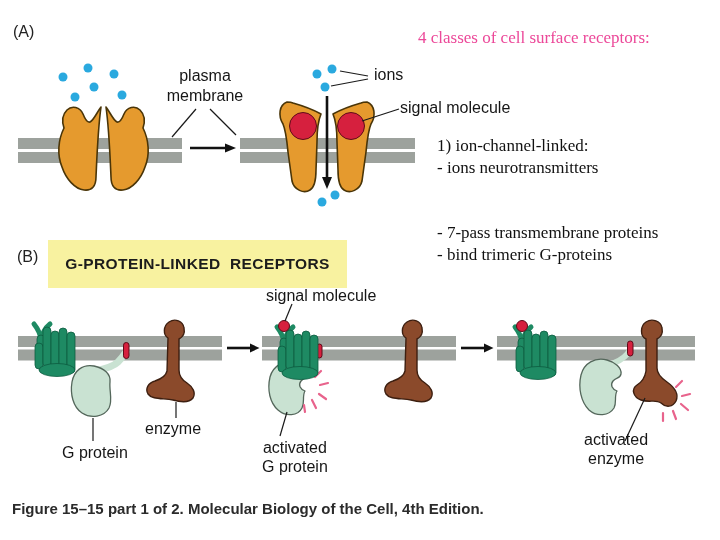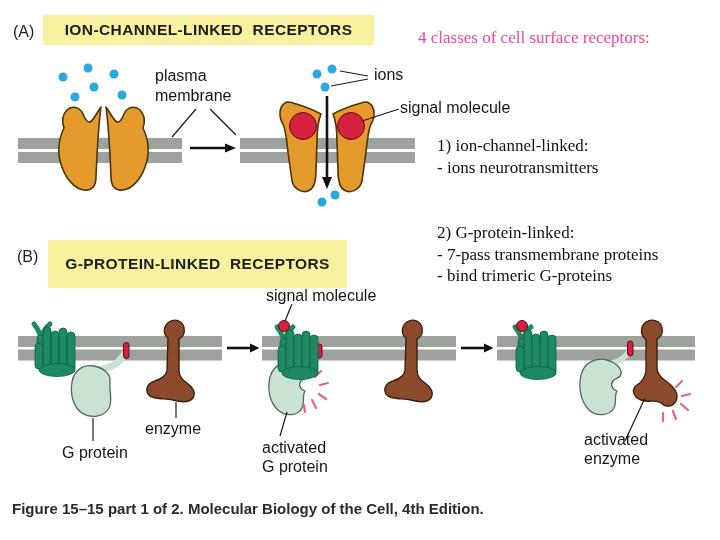--- a/index.html
+++ b/index.html
@@ -1,19 +1,19 @@
 <!DOCTYPE html>
 <html style="--yellow_highlight: #F8F2A0; --membrane_gray: #9DA29D; --channel_orange: #E59A2E; --ion_blue: #2AA9DF; --signal_red: #D6203E; --receptor_green: #1E8A63; --gprotein_pale: #C9E2D2; --enzyme_brown: #8B4A2B; --burst_pink: #E8638C; --text_dark: #1A1A1A;"><head>
 <meta charset="utf-8">
 <style>
   html,body{margin:0;padding:0;background:#fff;}
   #stage{position:relative;width:720px;height:540px;background:#ffffff;overflow:hidden;
          font-family:"Liberation Sans",sans-serif;color:var(--text_dark,#1a1a1a);}
   #art{position:absolute;left:0;top:0;z-index:0;}
-  .lbl{position:absolute;z-index:2;font-size:16px;line-height:19px;white-space:nowrap;color:#161616;}
+  .lbl{position:absolute;z-index:2;font-size:16px;line-height:19px;white-space:nowrap;color:#161616;text-align:center;}
   .center{white-space:normal;}
   .tag{position:absolute;z-index:2;font-size:16px;color:#222;}
   .band{position:absolute;z-index:2;display:flex;align-items:center;justify-content:center;
         background:var(--yellow_highlight,#F8F2A0);}
   .band span{font-weight:bold;font-size:15.5px;letter-spacing:.4px;white-space:pre;color:#1c1c1c;}
   .serif-head{position:absolute;z-index:2;font-family:Liberation Serif, serif;font-size:17px;white-space:nowrap;color:#ec4899;}
   .serif-block{position:absolute;z-index:2;font-family:"Liberation Serif",serif;font-size:17px;
                line-height:21.5px;white-space:nowrap;color:#111;}
   .two-line{line-height:19px;}
   .caption{position:absolute;z-index:2;font-size:15px;color:#2b2b2b;white-space:nowrap;font-weight:bold;}
@@ -177,39 +177,35 @@
       <line class="burst" x1="682" y1="396" x2="690" y2="394"></line>
       <line class="burst" x1="681" y1="404" x2="688" y2="410"></line>
       <line class="burst" x1="673" y1="411" x2="676" y2="419"></line>
       <line class="burst" x1="663" y1="413" x2="663" y2="421"></line>
     </g>
     <use href="#receptorShape" transform="translate(512,322)"></use>
     <circle class="c-red" cx="522" cy="326" r="5.5"></circle>
   </svg>
 
   <div class="tag" style="left:13px;top:23px">(A)</div>
-  <div class="band" style="left:43px;top:15px;width:331px;height:30px">
-    <span>ION-CHANNEL-LINKED  RECEPTORS</span>
-  </div>
 
   <div class="serif-head" style="left:418px;top:28px">4 classes of cell surface receptors:</div>
 
   <div class="lbl center" style="left:155px;top:66px;width:100px;line-height:20px">
     <div>plasma</div>
     <div>membrane</div>
   </div>
   <div class="lbl" style="left:374px;top:65px">ions</div>
   <div class="lbl" style="left:400px;top:98px">signal molecule</div>
 
   <div class="serif-block" style="left:437px;top:135px">
     <div>1) ion-channel-linked:</div>
     <div>- ions neurotransmitters</div>
   </div>
   <div class="serif-block" style="left:437px;top:222px">
-    <div>2) G-protein-linked:</div>
     <div>- 7-pass transmembrane proteins</div>
     <div>- bind trimeric G-proteins</div>
   </div>
 
   <div class="tag" style="left:17px;top:248px">(B)</div>
   <div class="band" style="left:48px;top:240px;width:299px;height:48px">
     <span>G-PROTEIN-LINKED  RECEPTORS</span>
   </div>
 
   <div class="lbl" style="left:266px;top:286px">signal molecule</div>

